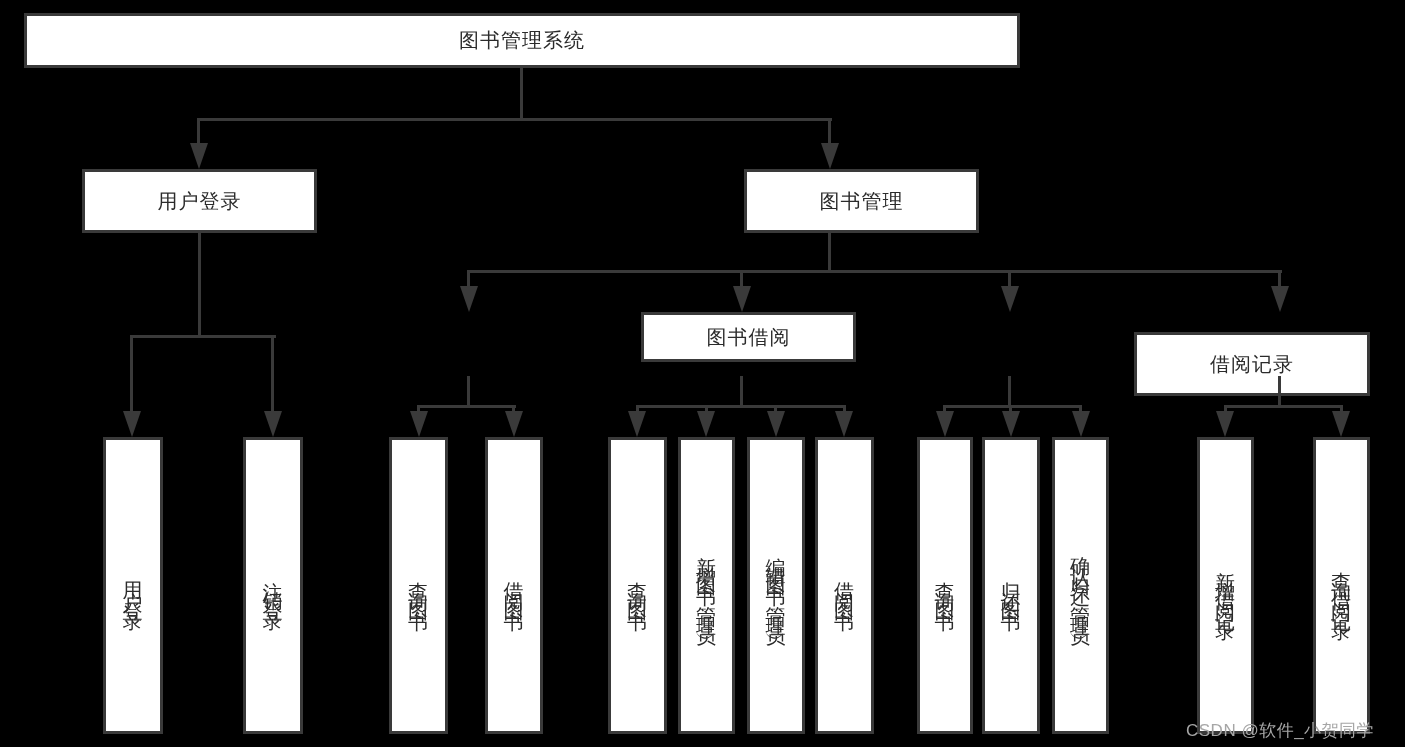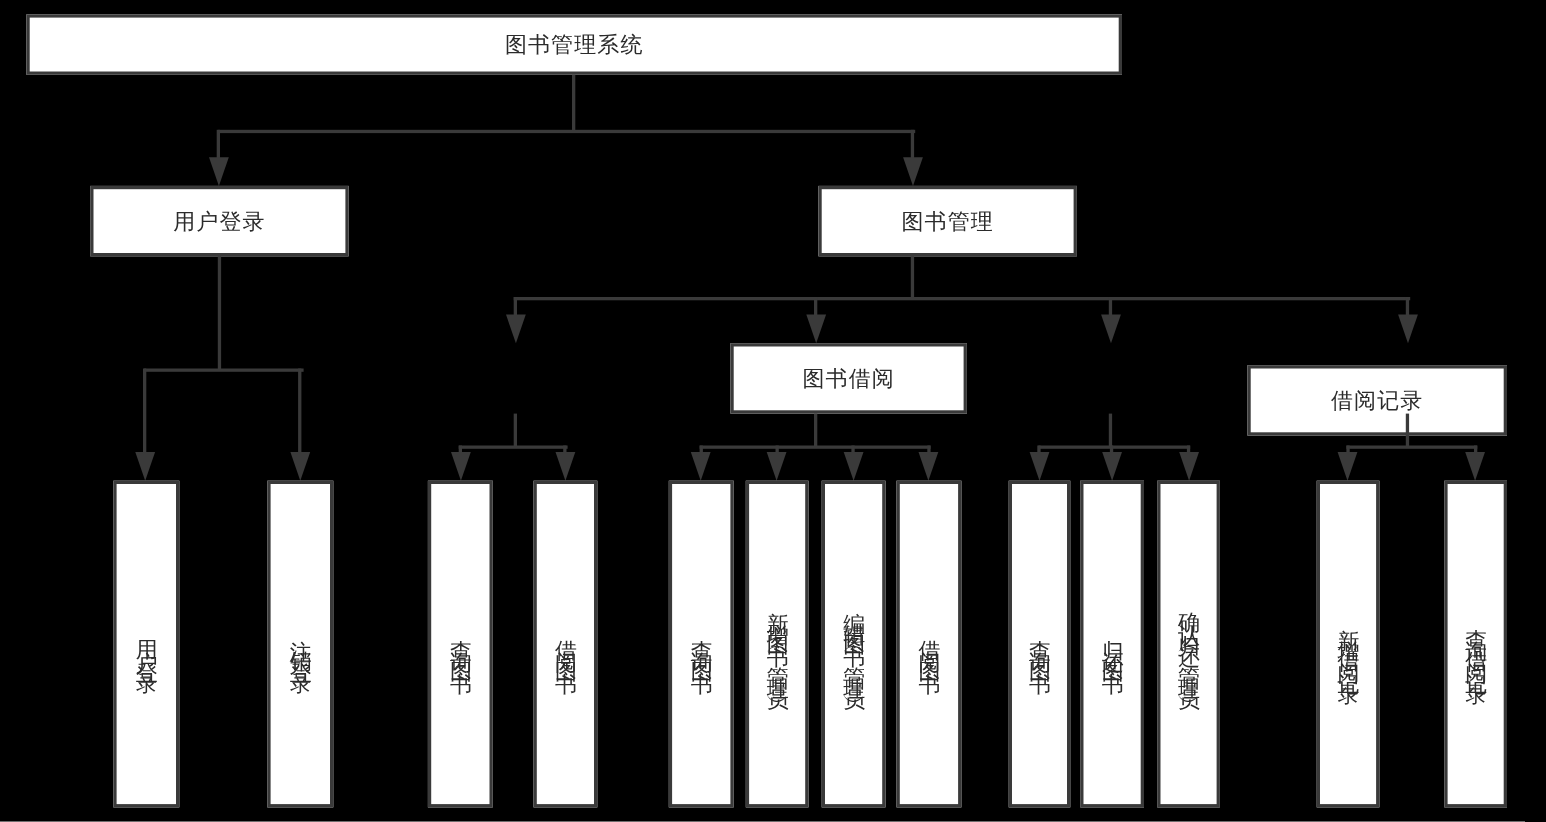--- a/index.html
+++ b/index.html
@@ -92,21 +92,21 @@
   <div class="hline" style="left:467px; top:270px; width:815px;"></div>
   <div class="vline" style="left:467px; top:270px; height:18px;"></div>
   <div class="arr" style="left:460px; top:286px;"></div>
   <div class="vline" style="left:740px; top:270px; height:18px;"></div>
   <div class="arr" style="left:733px; top:286px;"></div>
   <div class="vline" style="left:1008px; top:270px; height:18px;"></div>
   <div class="arr" style="left:1001px; top:286px;"></div>
   <div class="vline" style="left:1278px; top:270px; height:18px;"></div>
   <div class="arr" style="left:1271px; top:286px;"></div>
 
-  <div class="box" style="left:664px; top:312px; width:215px; height:64px;text-align:center;">图书借阅</div>
+  <div class="box" style="left:641px; top:312px; width:215px; height:50px;text-align:center;">图书借阅</div>
   <div class="box" style="left:1134px; top:312px; width:236px; height:64px;margin-top:20px;">借阅记录</div>
 
   <div class="vline" style="left:467px; top:376px; height:31px;"></div>
   <div class="hline" style="left:417px; top:405px; width:99px;"></div>
   <div class="vline" style="left:417px; top:405px; height:9px;"></div>
   <div class="arr" style="left:410px; top:411px;"></div>
   <div class="vline" style="left:512px; top:405px; height:9px;"></div>
   <div class="arr" style="left:505px; top:411px;"></div>
 
   <div class="vline" style="left:740px; top:376px; height:31px;"></div>
@@ -173,14 +173,15 @@
     <span>确认归还（管理员）</span>
   </div>
 
   <div class="box leaf" style="left:1197px; top:437px; width:57px; height:297px;">
     <span>新增借阅记录</span>
   </div>
   <div class="box leaf" style="left:1313px; top:437px; width:57px; height:297px;">
     <span>查询借阅记录</span>
   </div>
 
+  <div class="watermark">CSDN @软件_小贺同学</div>
 
 </div>
 
 </body></html>

